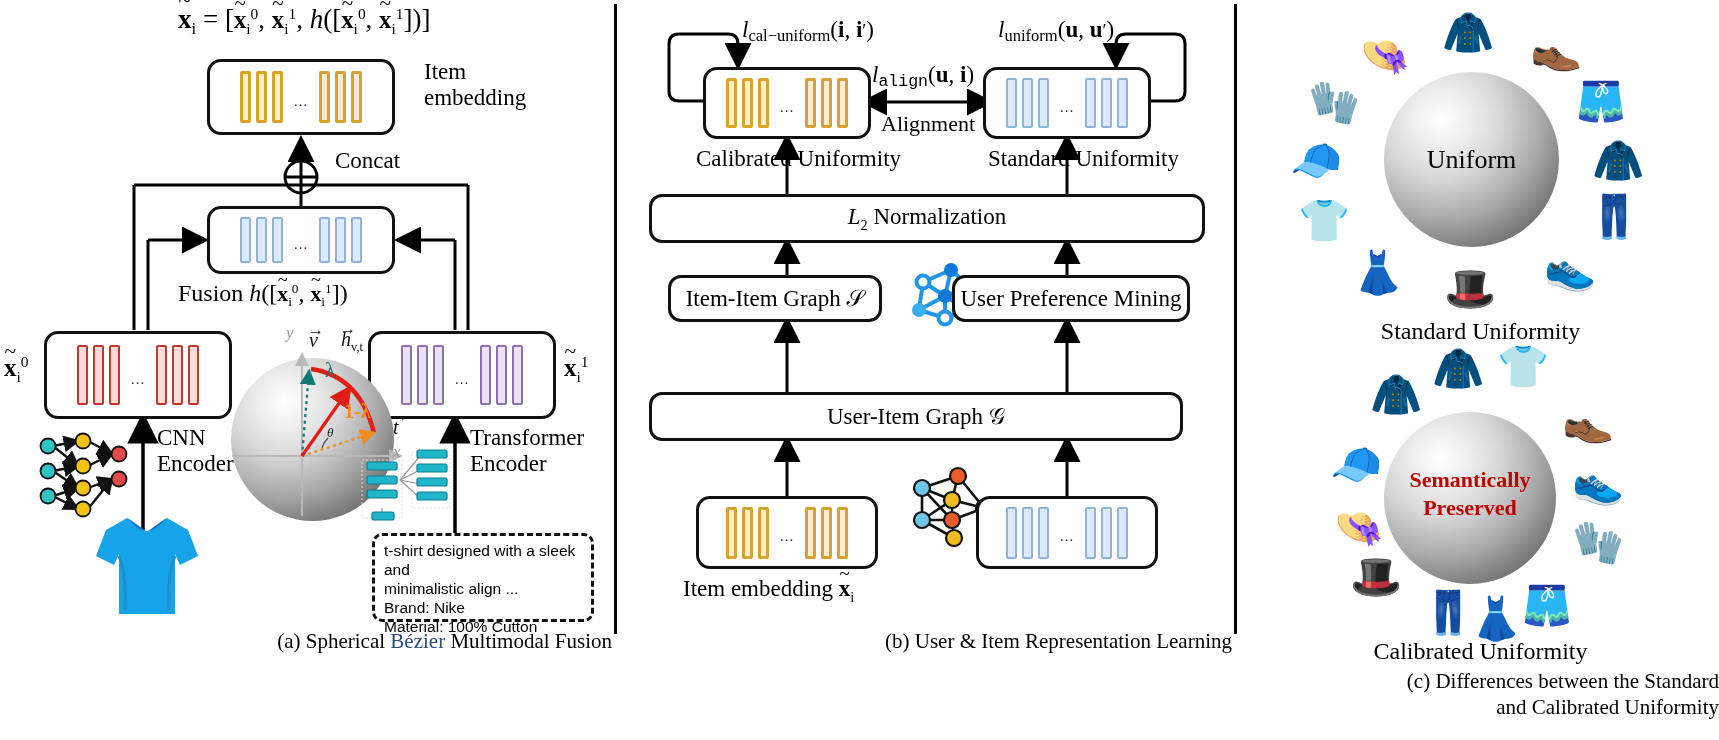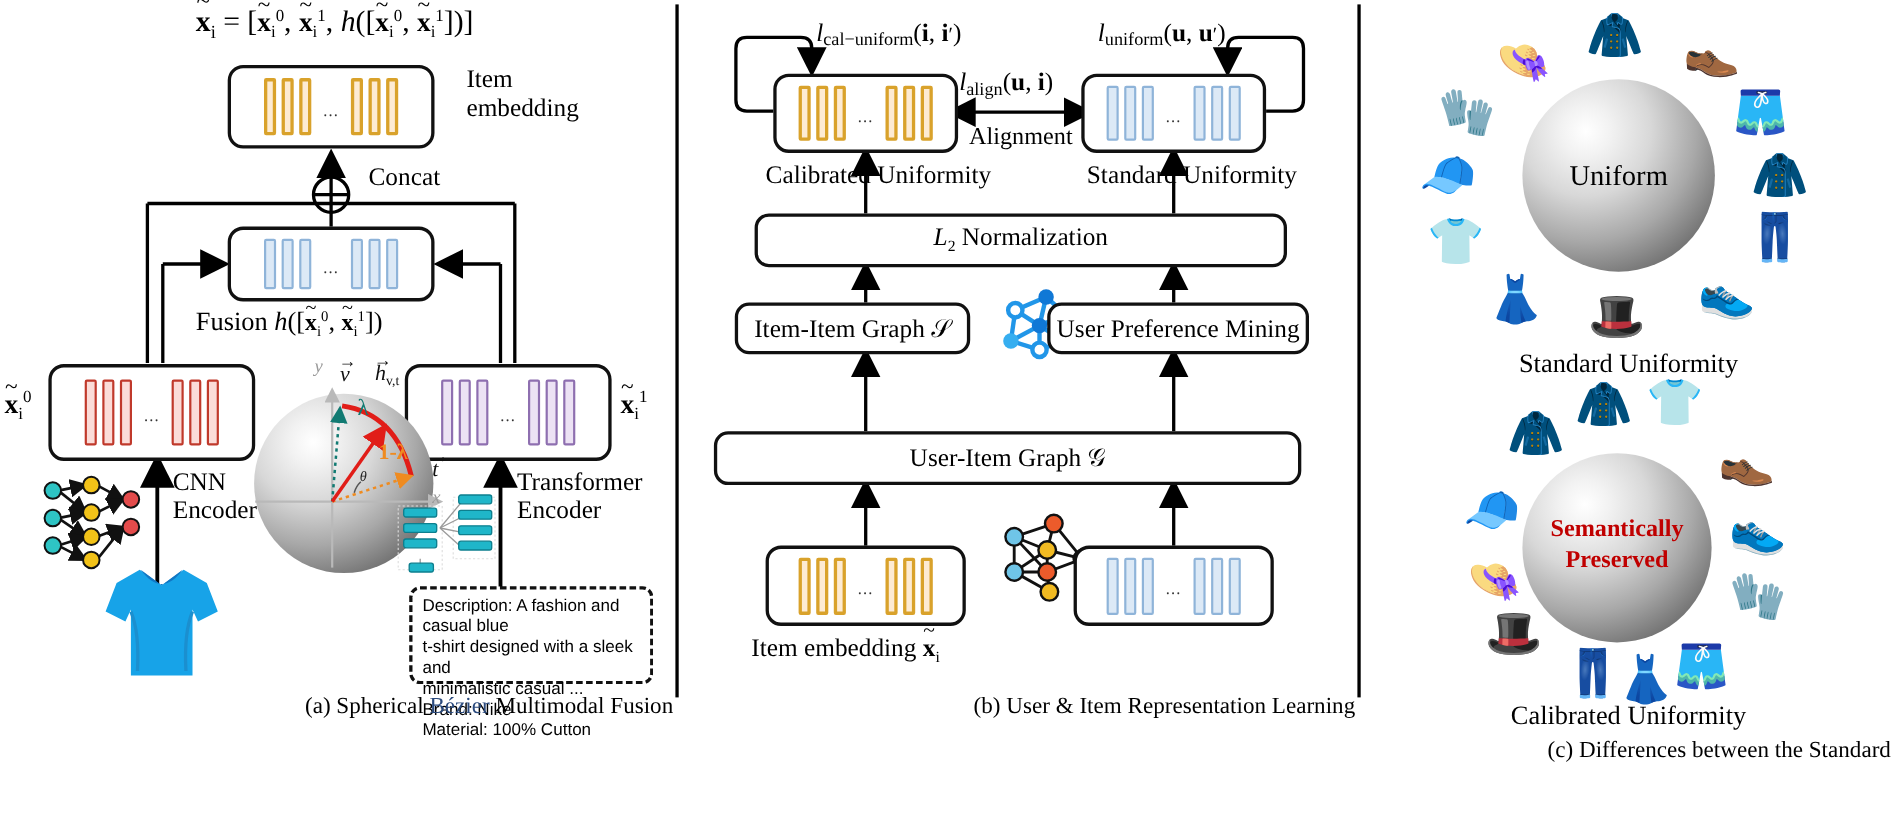--- a/index.html
+++ b/index.html
@@ -314,23 +314,22 @@
         <rect x="57" y="42" width="30" height="8" rx="2"></rect>
       </g>
     </svg>
 
     <div class="sec-label" style="left:470px; top:425px;">
       <div>Transformer</div>
       <div>Encoder</div>
     </div>
 
     <div class="dashbox" style="left:372px; top:533px; width:222px; height:89px;">
-      <div>Description: A fashion and casual blue</div>
       <div>t-shirt designed with a sleek and</div>
-      <div>minimalistic casual ...</div>
+      <div>minimalistic align ...</div>
       <div>Brand: Nike</div>
       <div>Material: 100% Cutton</div>
     </div>
 
     <div class="caption" id="cap-a">
       <span>(a) Spherical </span><span class="bezier-word">Bézier</span><span> Multimodal Fusion</span>
     </div>
   </div>
 
   <div class="panel" id="panel-b">
@@ -364,21 +363,21 @@
       <line x1="445" y1="496" x2="445" y2="441" stroke="#000" stroke-width="3" marker-end="url(#bh)"></line>
     </svg>
 
     <div class="lbl" style="left:120px; top:17px; font-size:23px;">
       <span class="math">l</span><span class="up" style="font-size:0.72em;"><sub class="s" style="font-size:1em;">cal−uniform</sub></span><span class="up">(</span><span class="bf">i</span><span class="up">, </span><span class="bf">i</span><span class="up" style="font-size:0.8em;">′</span><span class="up">)</span>
     </div>
     <div class="lbl" style="left:376px; top:17px; font-size:23px;">
       <span class="math">l</span><span class="up" style="font-size:0.72em;"><sub class="s" style="font-size:1em;">uniform</sub></span><span class="up">(</span><span class="bf">u</span><span class="up">, </span><span class="bf">u</span><span class="up" style="font-size:0.8em;">′</span><span class="up">)</span>
     </div>
     <div class="lbl" style="left:250px; top:62px; font-size:23px;">
-      <span class="math">l</span><span class="up" style="font-size:0.72em;"><sub class="s" style="font-size:1em;">align</sub></span><span class="up">(</span><span class="bf">u</span><span class="up">, </span><span class="bf">i</span><span class="up">)</span>
+      <span class="math">l</span><span class="up" style="font-size:0.72em;font-family:Liberation Mono, monospace;"><sub class="s" style="font-size:1em;">align</sub></span><span class="up">(</span><span class="bf">u</span><span class="up">, </span><span class="bf">i</span><span class="up">)</span>
     </div>
     <div class="lbl" style="left:259px; top:111px; font-size:22px;">Alignment</div>
 
     <div class="embox" style="left:81px; top:67px; width:168px; height:72px;">
       <span class="cell c-goldstrong" style="height:50px;"></span>
       <span class="cell c-goldstrong" style="height:50px;"></span>
       <span class="cell c-goldstrong" style="height:50px;"></span>
       <span class="dots">...</span>
       <span class="cell c-goldstrong" style="height:50px;"></span>
       <span class="cell c-goldstrong" style="height:50px;"></span>
@@ -390,21 +389,21 @@
       <span class="cell c-blue" style="height:50px;"></span>
       <span class="cell c-blue" style="height:50px;"></span>
       <span class="cell c-blue" style="height:50px;"></span>
       <span class="dots">...</span>
       <span class="cell c-blue" style="height:50px;"></span>
       <span class="cell c-blue" style="height:50px;"></span>
       <span class="cell c-blue" style="height:50px;"></span>
     </div>
     <div class="lbl" style="left:366px; top:146px; font-size:23px;">Standard Uniformity</div>
 
-    <div class="pbox" style="left:27px; top:194px; width:484px; height:49px;margin-left:37px;">
+    <div class="pbox" style="left:27px; top:194px; width:556px; height:49px;">
       <span>
         <span class="math">L</span><span class="up"><sub class="s">2</sub></span><span class="up"> Normalization</span>
       </span>
     </div>
 
     <div class="pbox" style="left:46px; top:275px; width:214px; height:47px;">
       <span>Item-Item Graph 𝒮</span>
     </div>
 
     <svg style="position:absolute; left:285px; top:260px; width:78px; height:72px;">
@@ -528,16 +527,17 @@
     <div class="emoji" style="left:330px; top:522px; font-size:42px;">🧤</div>
     <div class="emoji" style="left:108px; top:556px; font-size:42px;">🎩</div>
     <div class="emoji" style="left:180px; top:592px; font-size:42px;">👖</div>
     <div class="emoji" style="left:228px; top:598px; font-size:42px;">👗</div>
     <div class="emoji" style="left:280px; top:586px; font-size:40px;">🩳</div>
 
     <div class="lbl" style="left:0; top:638px; width:477px; text-align:center; font-size:24px;">Calibrated Uniformity</div>
 
     <div class="caption" id="cap-c" style="top:668px;">
       <div>(c) Differences between the Standard</div>
+      <div>and Calibrated Uniformity</div>
     </div>
   </div>
 
 </div>
 
 </body></html>

